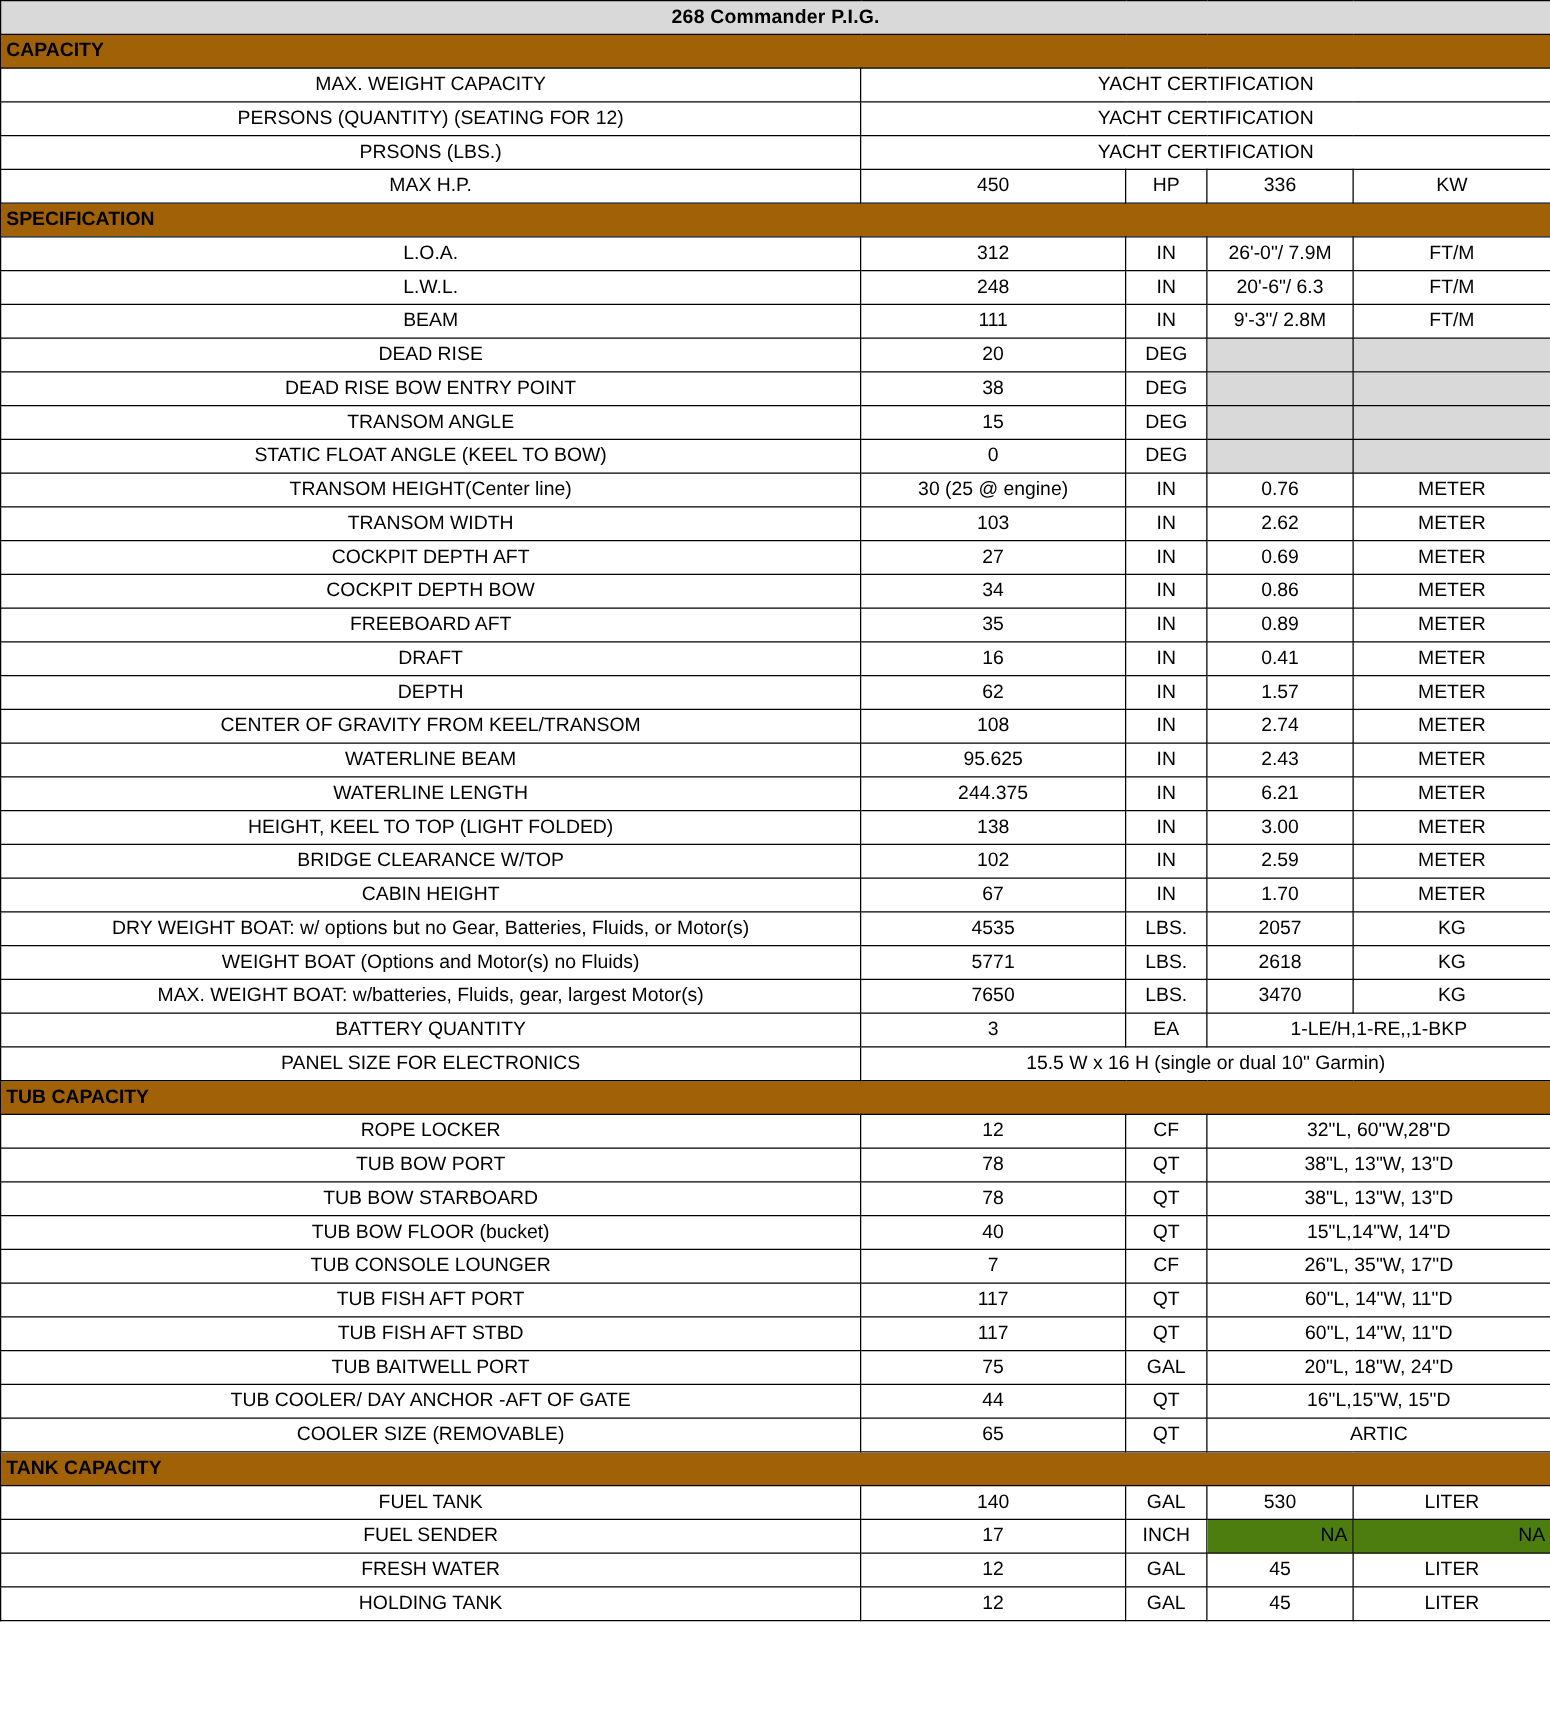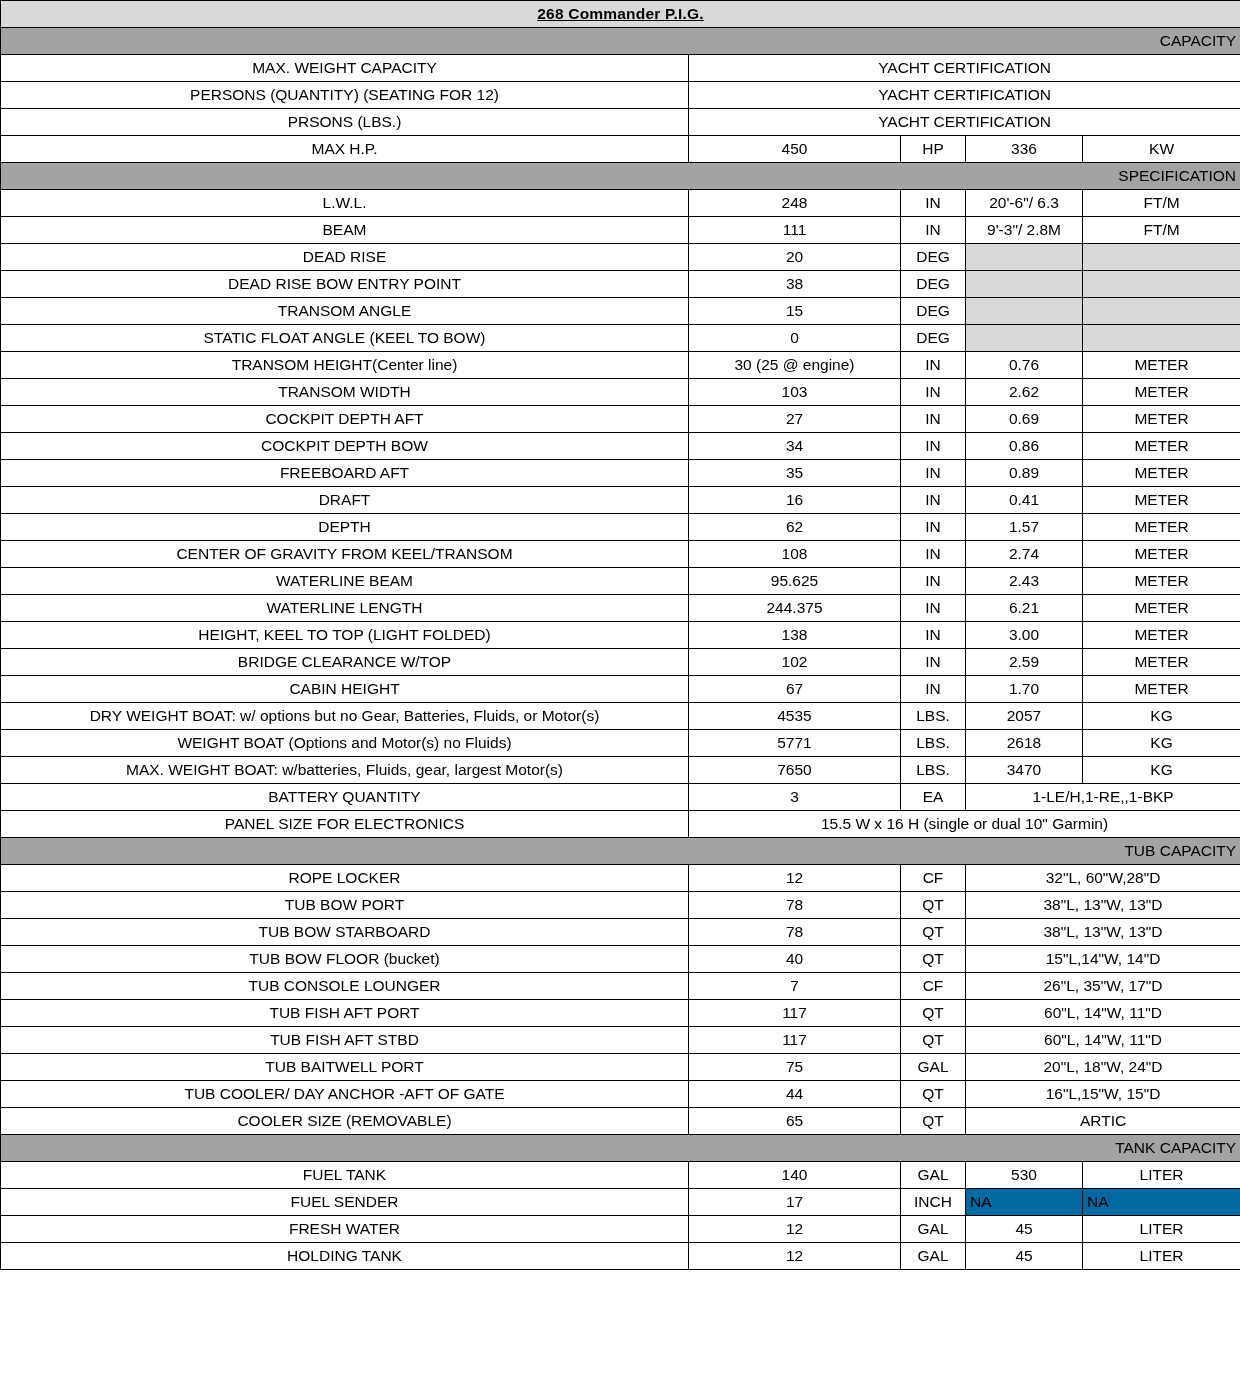--- a/index.html
+++ b/index.html
@@ -41,42 +41,41 @@
   col.c-unit2 { width: 158px; }
 
   .title-row td {
     background: #d9d9d9;
     text-align: center;
     font-size: 25px;
     font-weight: bold;
     height: 48px;
     border: 2.5px solid #000000;
     letter-spacing: 0.2px;
-    text-decoration: underline;
   }
   .section-row td {
-    background: #a3a3a3;
-    text-align: right;
+    background: #a16207;
+    text-align: left;
     font-size: 21px;
-    font-weight: normal;
+    font-weight: bold;
     height: 36px;
     border: 2.5px solid #000000;
   }
   .lbl {
     text-align: center;
   }
   .ctr {
     text-align: center;
   }
   .gray {
     background: #d9d9d9;
   }
   .darkgray {
-    background: #0369a1;
-    text-align: left;
+    background: #4d7c0f;
+    text-align: right;
   }
   .thickbottom {
     border-bottom-width: 2.5px;
   }
 </style>
 </head>
 <body>
 
 <div id="sheet">
   <table class="spec">
@@ -110,20 +109,27 @@
           <td class="lbl thickbottom">MAX H.P.</td>
           <td class="ctr thickbottom">450</td>
           <td class="ctr thickbottom">HP</td>
           <td class="ctr thickbottom">336</td>
           <td class="ctr thickbottom">KW</td>
         </tr>
         <tr class="section-row">
           <td colspan="5">SPECIFICATION</td>
         </tr>
         <tr>
+          <td class="lbl">L.O.A.</td>
+          <td class="ctr">312</td>
+          <td class="ctr">IN</td>
+          <td class="ctr">26'-0"/ 7.9M</td>
+          <td class="ctr">FT/M</td>
+        </tr>
+        <tr>
           <td class="lbl">L.W.L.</td>
           <td class="ctr">248</td>
           <td class="ctr">IN</td>
           <td class="ctr">20'-6"/ 6.3</td>
           <td class="ctr">FT/M</td>
         </tr>
         <tr>
           <td class="lbl">BEAM</td>
           <td class="ctr">111</td>
           <td class="ctr">IN</td>

